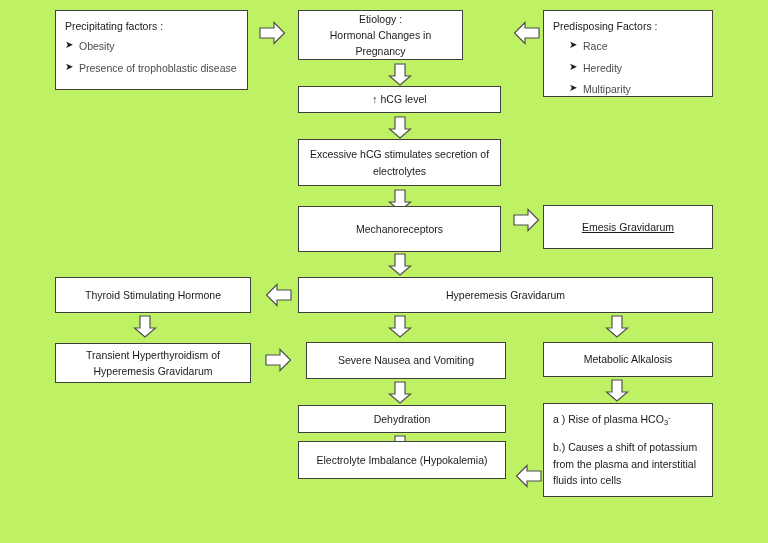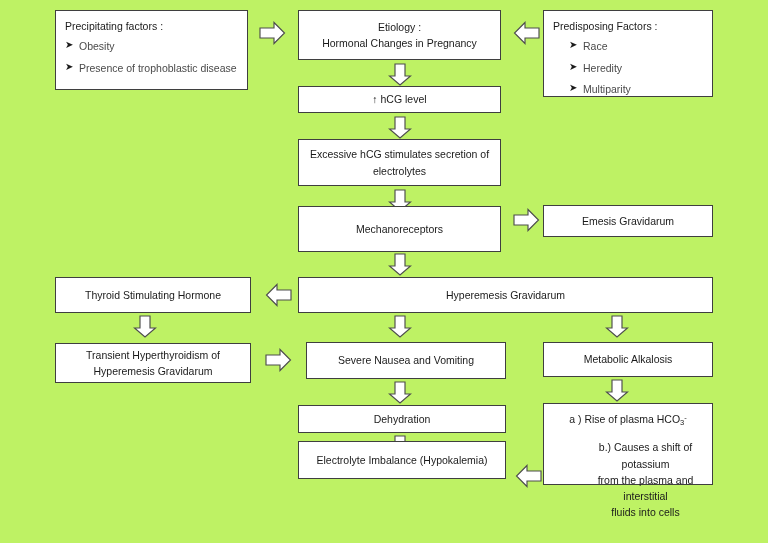--- a/index.html
+++ b/index.html
@@ -49,21 +49,21 @@
     position: absolute;
     left: 0;
     top: -1px;
     font-size: 10px;
     color: #1a1a1a;
   }
   .bullets.indent li { padding-left: 30px; }
   .bullets.indent li .chev { left: 16px; }
 
   .para { margin: 0 0 11px 0; }
-  .para:last-child { margin-bottom: 0; margin-left: 35px; }
+  .para:last-child { margin-bottom: 0; }
   sub { font-size: 7.5px; vertical-align: -0.22em; }
   sup { font-size: 7.5px; vertical-align: 0.42em; }
 
   
   .arrow {
     position: absolute;
     line-height: 0;
   }
   .arrow svg { display: block; }
   .arrow svg polygon {
@@ -93,21 +93,21 @@
       </ul>
     </div>
   </div>
 
   <div class="arrow" style="left:259px; top:21px;">
     <svg width="27" height="24" viewBox="0 0 27 24">
       <polygon points="1,7 15,7 15,1.5 25.5,12 15,22.5 15,17 1,17"></polygon>
     </svg>
   </div>
 
-  <div class="box center" style="left:298px; top:10px; width:203px; height:50px;">
+  <div class="box center" style="left:298px; top:10px; width:165px; height:50px;">
     <div class="inner">
       <div>Etiology :</div>
       <div>Hormonal Changes in Pregnancy</div>
     </div>
   </div>
 
   <div class="arrow" style="left:513px; top:21px;">
     <svg width="27" height="24" viewBox="0 0 27 24">
       <polygon points="26,7 12,7 12,1.5 1.5,12 12,22.5 12,17 26,17"></polygon>
     </svg>
@@ -167,21 +167,21 @@
       <div>Mechanoreceptors</div>
     </div>
   </div>
 
   <div class="arrow" style="left:513px; top:208px;">
     <svg width="27" height="24" viewBox="0 0 27 24">
       <polygon points="1,7 15,7 15,1.5 25.5,12 15,22.5 15,17 1,17"></polygon>
     </svg>
   </div>
 
-  <div class="box center" style="left:543px; top:205px; width:170px; height:32px;">
+  <div class="box center" style="left:543px; top:205px; width:170px; height:44px;text-decoration:underline;">
     <div class="inner">Emesis Gravidarum</div>
   </div>
 
   <div class="arrow" style="left:388px; top:253px;">
     <svg width="24" height="23" viewBox="0 0 24 23">
       <polygon points="7,1 17,1 17,13 22.5,13 12,22 1.5,13 7,13"></polygon>
     </svg>
   </div>
 
   <div class="box center" style="left:55px; top:277px; width:196px; height:36px;">
@@ -246,21 +246,21 @@
   <div class="arrow" style="left:605px; top:379px;">
     <svg width="24" height="23" viewBox="0 0 24 23">
       <polygon points="7,1 17,1 17,13 22.5,13 12,22 1.5,13 7,13"></polygon>
     </svg>
   </div>
 
   <div class="box center" style="left:298px; top:405px; width:208px; height:28px;">
     <div class="inner">Dehydration</div>
   </div>
 
-  <div class="box topleft" style="left:543px; top:403px; width:170px; height:82px;text-align:center;">
+  <div class="box topleft" style="left:543px; top:403px; width:170px; height:94px;">
     <div class="inner">
       <div class="para">
         <span>a ) Rise of plasma HCO</span><sub>3</sub><sup>-</sup>
       </div>
       <div class="para">
         <div>b.) Causes a shift of potassium</div>
         <div>from the plasma and interstitial</div>
         <div>fluids into cells</div>
       </div>
     </div>

